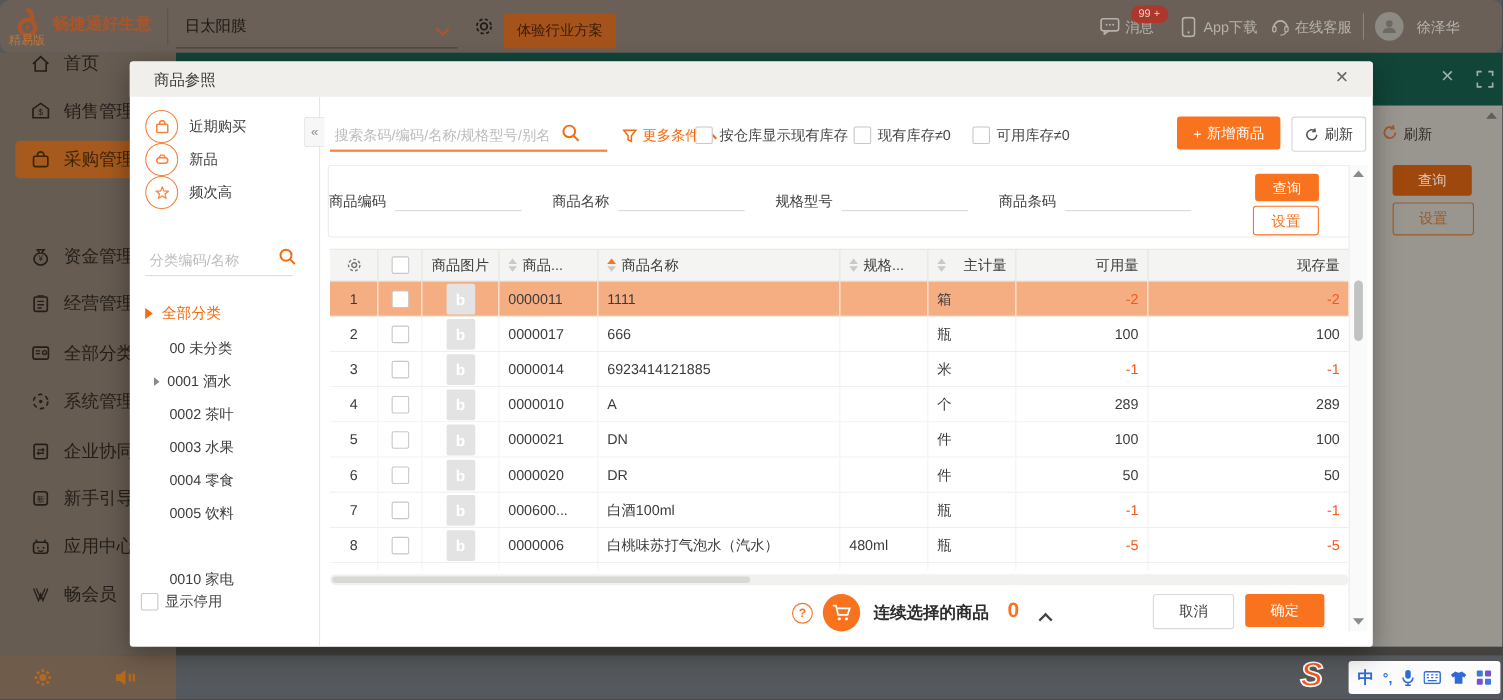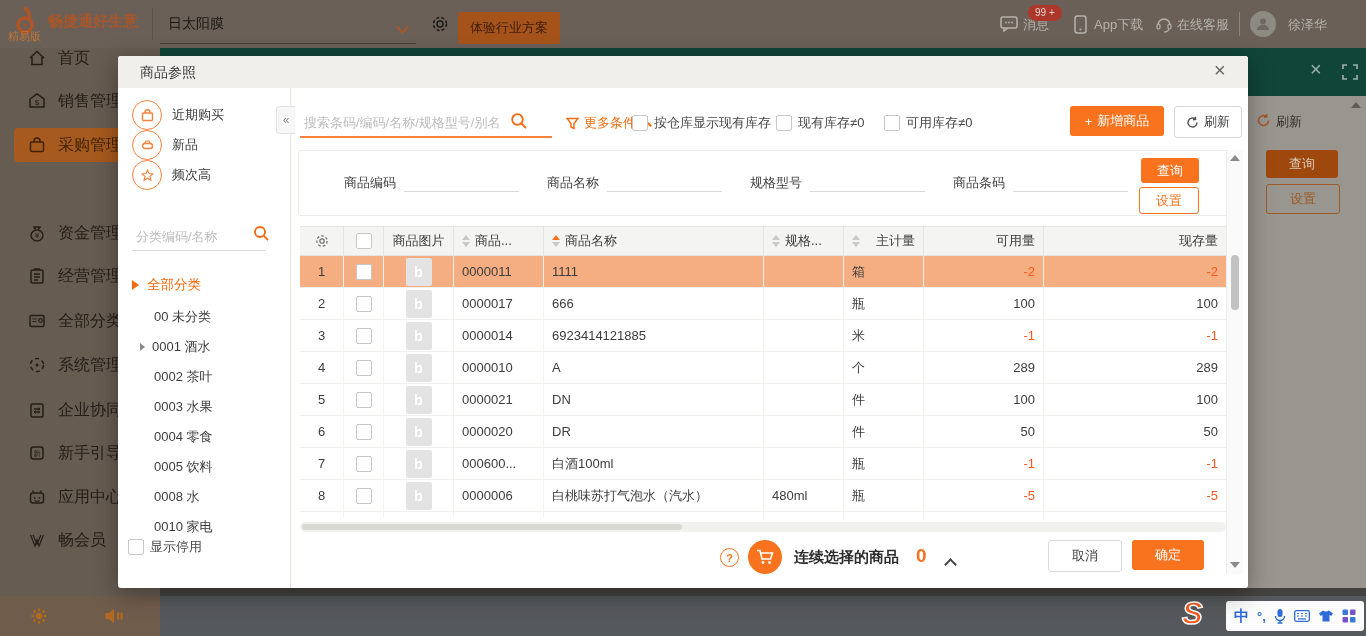--- a/index.html
+++ b/index.html
@@ -1,21 +1,21 @@
 <!DOCTYPE html>
 <html><head>
 <meta charset="utf-8">
 <style>
   html,body{margin:0;padding:0;background:#222;}
   .screen{position:relative;width:1366px;height:636px;overflow:hidden;
           font-family:"Liberation Sans",sans-serif;background:#55585c;}
   .abs{position:absolute;}
 
   
-  .topbar{left:0;top:0;width:1366px;height:48px;background:#6b6057;}
+  .topbar{left:0;top:0;width:1366px;height:48px;background:#6b6057;border-radius:10px;}
   .brand-title{left:48px;top:12px;font-size:15px;font-weight:bold;color:#a9562b;}
   .brand-badge{left:8px;top:29px;font-size:11px;color:#c0763a;}
   .tb-divider{left:152px;top:8px;height:32px;border-left:1px solid #5c5047;}
   .org-text{left:168px;top:15px;font-size:14px;color:#1b1712;}
   .org-underline{left:160px;top:43px;width:256px;height:1px;background:#4a4039;}
   .chev{display:inline-block;width:7px;height:7px;border-right:2px solid currentColor;border-bottom:2px solid currentColor;}
   .chev.down{transform:rotate(45deg);} .chev.up{transform:rotate(225deg);}
   .exp-btn{left:458px;top:12px;width:102px;height:32px;background:#a5531b;color:#3b1d06;
            font-size:13px;display:flex;align-items:center;justify-content:center;border-radius:2px;}
   .tb-right-label{font-size:13px;color:#b5b2ad;}
@@ -75,21 +75,21 @@
   .srch-underline{left:182px;top:80px;width:252px;height:2px;background:#f8813c;}
   .more-link{left:448px;top:58px;display:flex;align-items:center;color:#f56a0e;font-size:13px;gap:5px;}
   .cb{width:14px;height:14px;border:1px solid #c8c8c8;border-radius:2px;background:#fff;flex:none;}
   .chk{position:absolute;display:flex;align-items:center;gap:6px;font-size:13px;color:#474747;}
   .add-btn{left:952px;top:50px;width:94px;height:30px;background:#f9731f;color:#fff;font-size:13px;
            border-radius:3px;display:flex;align-items:center;justify-content:center;gap:5px;}
   .refresh-btn{left:1056px;top:50px;width:66px;height:30px;background:#fff;border:1px solid #d6d6d6;color:#3c3c3c;
            font-size:13px;border-radius:3px;display:flex;align-items:center;justify-content:center;gap:5px;}
 
   .fpanel{left:180px;top:94px;width:944px;height:66px;border:1px solid #ececec;border-radius:3px;background:#fff;
-          display:flex;align-items:center;padding-left:45px;box-sizing:border-box;gap:28px;}
+          display:flex;align-items:center;box-sizing:border-box;gap:28px;}
   .ffield{display:flex;align-items:center;width:175px;}
   .ffield .lbl{font-size:13px;color:#3f3f3f;white-space:nowrap;}
   .ffield .inp{flex:1;height:16px;border-bottom:1px solid #d9d9d9;margin-left:8px;}
   .q-btn{position:absolute;right:42px;top:7px;width:58px;height:25px;background:#f9731f;color:#fff;font-size:13px;
          border-radius:3px;display:flex;align-items:center;justify-content:center;}
   .s-btn{position:absolute;right:42px;top:36px;width:58px;height:25px;border:1px solid #f9731f;color:#f9731f;font-size:13px;
          border-radius:3px;display:flex;align-items:center;justify-content:center;background:#fff;}
 
   .vscroll{left:1108px;top:94px;width:16px;height:424px;background:#fafafa;border-left:1px solid #ececec;}
   .vthumb{position:absolute;left:4px;top:105px;width:8px;height:55px;background:#c2c2c2;border-radius:4px;}
@@ -383,23 +383,20 @@
         </div>
       <div class="cat-item" style="top:304px">
           <span style="margin-left:36px">0003 水果</span>
         </div>
       <div class="cat-item" style="top:334px">
           <span style="margin-left:36px">0004 零食</span>
         </div>
       <div class="cat-item" style="top:364px">
           <span style="margin-left:36px">0005 饮料</span>
         </div>
-      <div class="cat-item" style="top:394px">
-          <span style="margin-left:36px">0008 水</span>
-        </div>
       <div class="cat-item" style="top:424px">
           <span style="margin-left:36px">0010 家电</span>
         </div>
     </div>
     <div class="abs collapse-tab">«</div>
 
     <div class="abs srch-ph">搜索条码/编码/名称/规格型号/别名</div>
     <svg class="abs" style="left:392px;top:56px" width="18" height="18" viewBox="0 0 18 18">
       <circle cx="7.5" cy="7.5" r="5.3" stroke="#f56a0e" stroke-width="1.8" fill="none"></circle>
         <path d="M11.5 11.5 L16 16" stroke="#f56a0e" stroke-width="1.8"></path>

